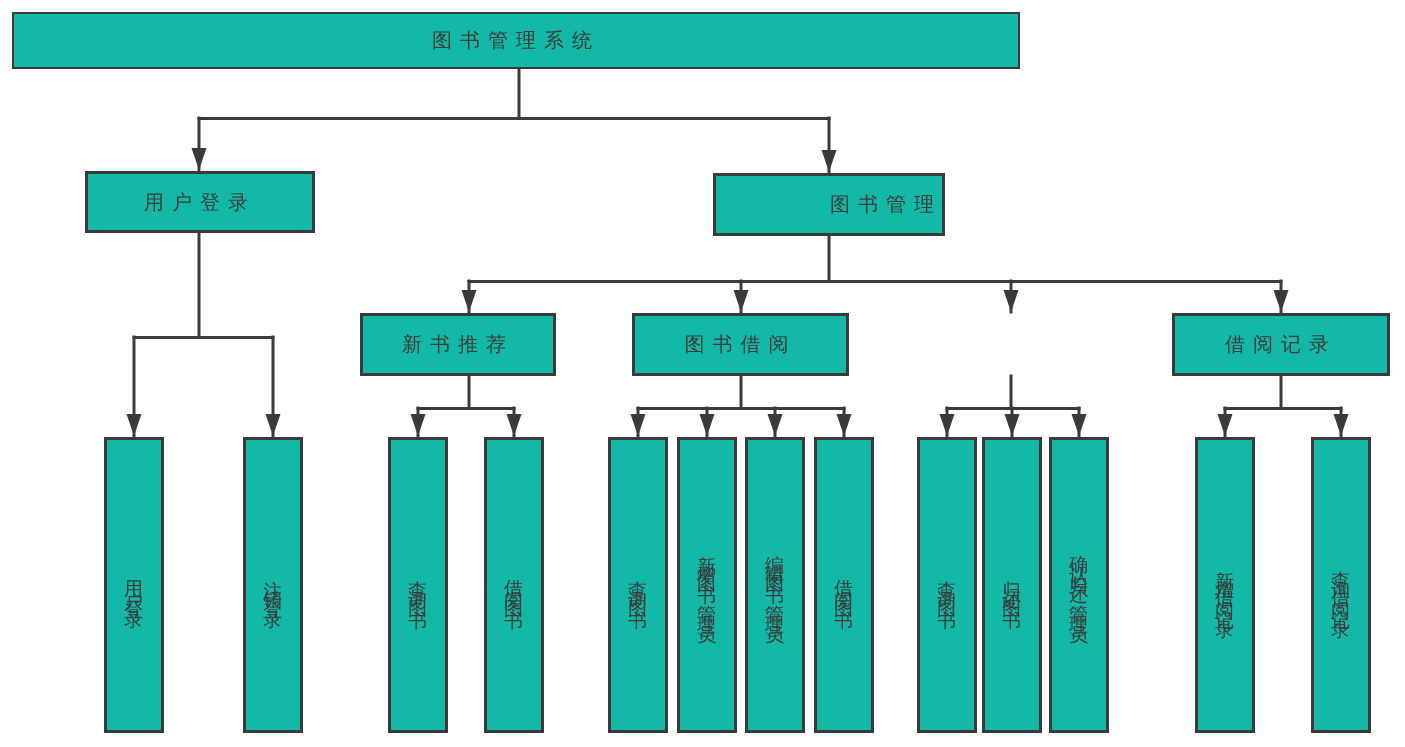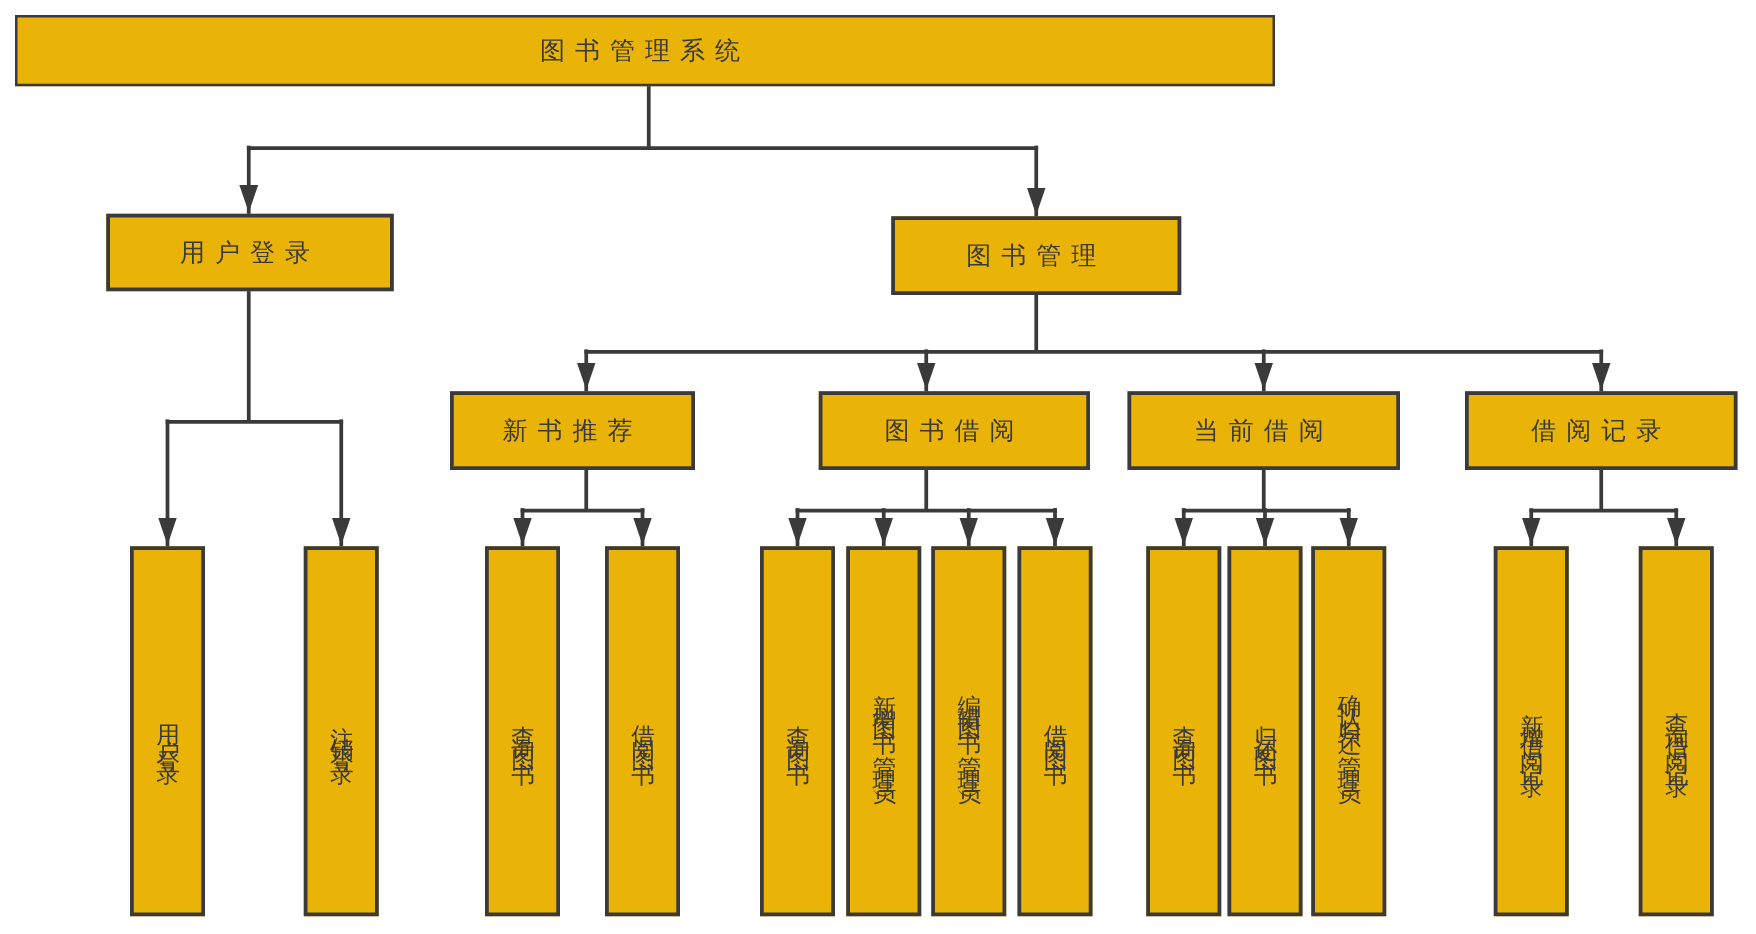--- a/index.html
+++ b/index.html
@@ -16,21 +16,21 @@
     width:1405px;height:747px;
     background:var(--background);
     overflow:hidden;
   }
   .connectors{position:absolute;left:0;top:0;}
   .ln{stroke:var(--line);stroke-width:3;fill:none;stroke-linecap:square;}
   .ah{fill:var(--line);stroke:none;}
   .box{
     position:absolute;
     box-sizing:border-box;
-    background:#eab308;
+    background:#14b8a6;
     border:3px solid var(--box-border);
     display:flex;align-items:center;justify-content:center;
     color:var(--text);
   }
   .hbox{font-size:20px;letter-spacing:8px;white-space:nowrap;}
   .root{border-width:2px;}
   .vbox{font-size:19px;}
   .vlabel{
     writing-mode:vertical-rl;
     text-orientation:mixed;
@@ -110,32 +110,29 @@
     </g>
   </svg>
 
   <div class="box hbox root" style="left:12px;top:12px;width:1008px;height:57px;">
     <span>图书管理系统</span>
   </div>
 
   <div class="box hbox" style="left:85px;top:171px;width:230px;height:62px;">
     <span>用户登录</span>
   </div>
-  <div class="box hbox" style="left:713px;top:173px;width:232px;height:63px;">
+  <div class="box hbox" style="left:713px;top:173px;width:232px;height:63px;justify-content:flex-end;">
     <span>图书管理</span>
   </div>
 
   <div class="box hbox" style="left:360px;top:313px;width:196px;height:63px;">
     <span>新书推荐</span>
   </div>
-  <div class="box hbox" style="left:632px;top:313px;width:217px;height:63px;margin-left:23px;">
+  <div class="box hbox" style="left:632px;top:313px;width:217px;height:63px;">
     <span>图书借阅</span>
-  </div>
-  <div class="box hbox" style="left:902px;top:313px;width:218px;height:63px;">
-    <span>当前借阅</span>
   </div>
   <div class="box hbox" style="left:1172px;top:313px;width:218px;height:63px;">
     <span>借阅记录</span>
   </div>
 
   <div class="box vbox" style="left:104px;top:437px;width:60px;height:296px;">
     <span class="vlabel">用户登录</span>
   </div>
   <div class="box vbox" style="left:243px;top:437px;width:60px;height:296px;">
     <span class="vlabel">注销登录</span>

